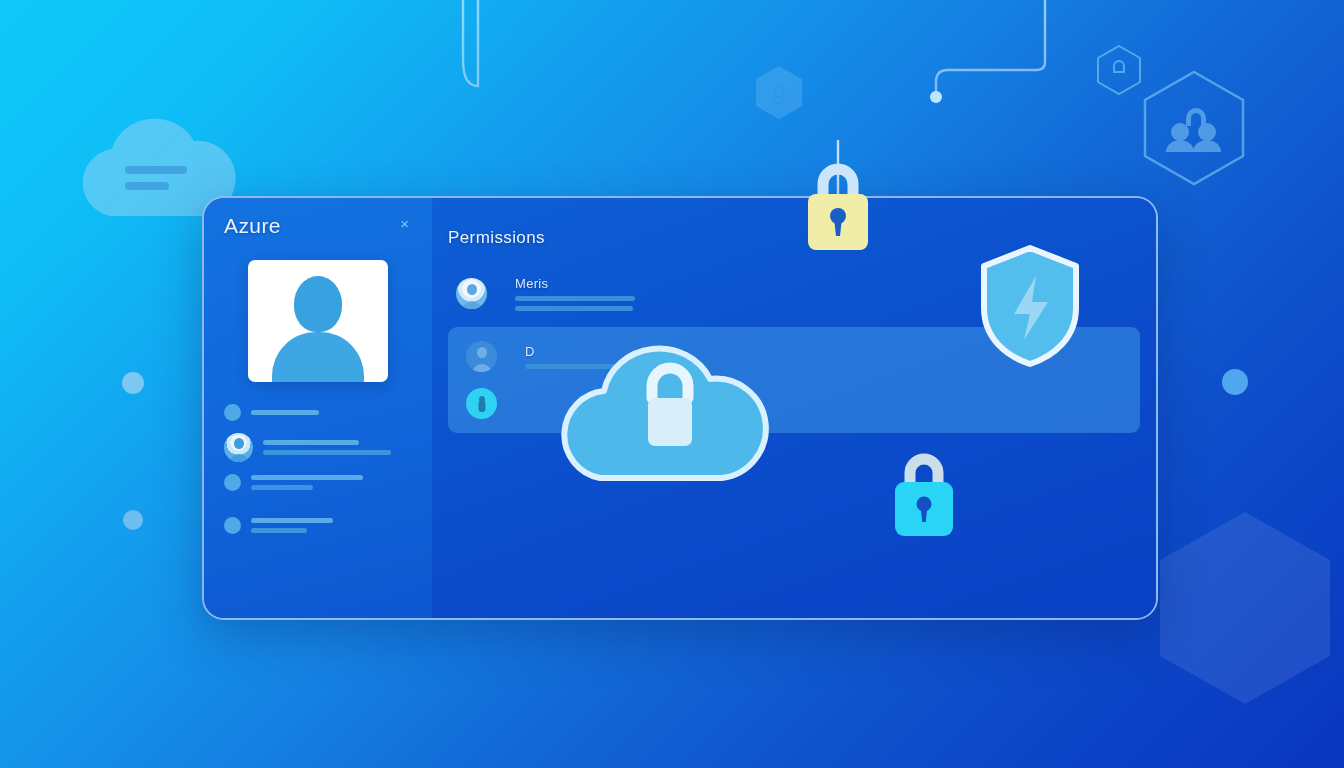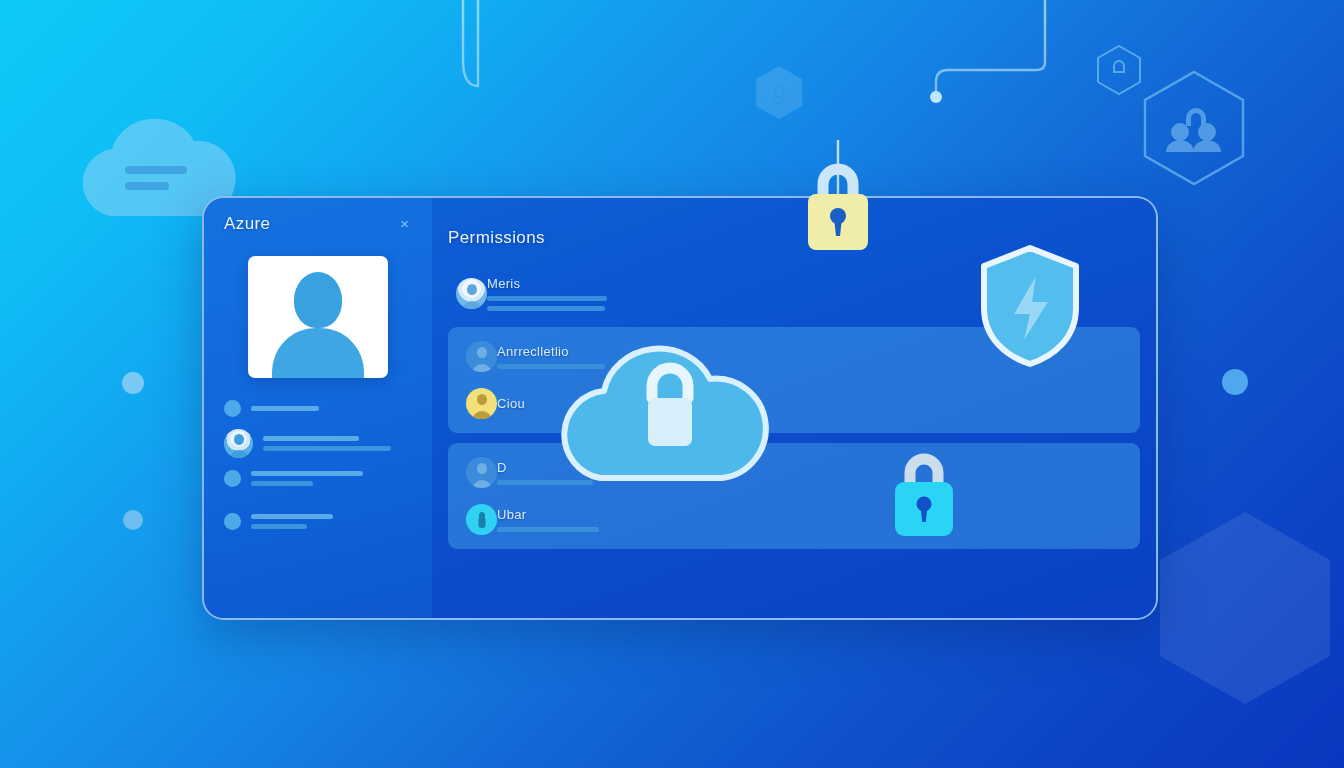--- a/index.html
+++ b/index.html
@@ -51,21 +51,21 @@
   .panel-main {
     flex: 1;
     position: relative;
     background: linear-gradient(160deg, #0e5fd6 0%, #0b4ccb 55%, #0941c4 100%);
     padding: 30px 16px;
   }
 
   .sb-head { display: flex; align-items: flex-start; justify-content: space-between; }
   .sb-title {
     color: #eaf4ff;
-    font-size: 17px;
+    font-size: 21px;
     letter-spacing: .4px;
     text-shadow: 0 1px 3px rgba(0,30,90,.45);
   }
   .close-x {
     color: #86c8f5;
     font-size: 15px;
     line-height: 1;
     cursor: pointer;
     padding: 2px 3px;
   }
@@ -118,21 +118,21 @@
   .bar.lt { background: #59abe8; }
 
   
   .pm-title {
     color: #eaf4ff;
     font-size: 17px;
     letter-spacing: .4px;
     text-shadow: 0 1px 3px rgba(0,30,90,.45);
     margin-bottom: 22px;
   }
-  .perm-row { display: flex; align-items: center; gap: 0; padding: 6px 8px; }
+  .perm-row { display: flex; align-items: center; gap: 28px; padding: 6px 8px; }
   .p-av {
     width: 31px; height: 31px; flex: 0 0 31px; border-radius: 50%;
     background: radial-gradient(circle at 50% 34%, #f2f8ff 0 36%, #d5e9fb 36% 52%, #6fb9ea 52% 100%);
     position: relative; overflow: hidden;
   }
   .p-av::before {
     content: ""; position: absolute; left: 50%; top: 6px; transform: translateX(-50%);
     width: 10px; height: 11px; border-radius: 50%; background: #5aa8df;
   }
   .p-av::after {
@@ -295,50 +295,31 @@
 
       <div class="perm-row">
         <div class="p-av"></div>
         <div class="p-txt">
           <div class="p-label">Meris</div>
           <div class="p-bar" style="width:120px"></div>
           <div class="p-bar" style="width:118px"></div>
         </div>
       </div>
 
-      <div class="perm-card">
-        <div class="perm-row">
-          <div class="p-av dim"></div>
-          <div class="p-txt">
-            <div class="p-label">Anrreclletlio</div>
-            <div class="p-bar" style="width:108px"></div>
-          </div>
-        </div>
-        <div class="perm-row">
-          <div class="p-av yellow"></div>
-          <div class="p-txt">
-            <div class="p-label">Ciou</div>
-          </div>
-        </div>
-      </div>
 
       <div class="perm-card">
         <div class="perm-row">
           <div class="p-av dim"></div>
           <div class="p-txt">
             <div class="p-label">D</div>
             <div class="p-bar" style="width:96px"></div>
           </div>
         </div>
         <div class="perm-row">
           <div class="p-av cyan"></div>
-          <div class="p-txt">
-            <div class="p-label">Ubar</div>
-            <div class="p-bar" style="width:102px"></div>
-          </div>
         </div>
       </div>
     </div>
   </div>
 
   <svg class="fg lock-yellow" viewBox="0 0 76 104">
     <path d="M23,46 v-14 a15,15 0 0 1 30,0 v14" fill="none" stroke="#cbe6fa" stroke-width="11" stroke-linecap="round"></path>
     <rect x="8" y="42" width="60" height="56" rx="8" fill="#f0eda8"></rect>
     <circle cx="38" cy="64" r="8" fill="#1a5fc8"></circle>
     <path d="M34,66 h8 l-2,18 h-4 z" fill="#1a5fc8"></path>

